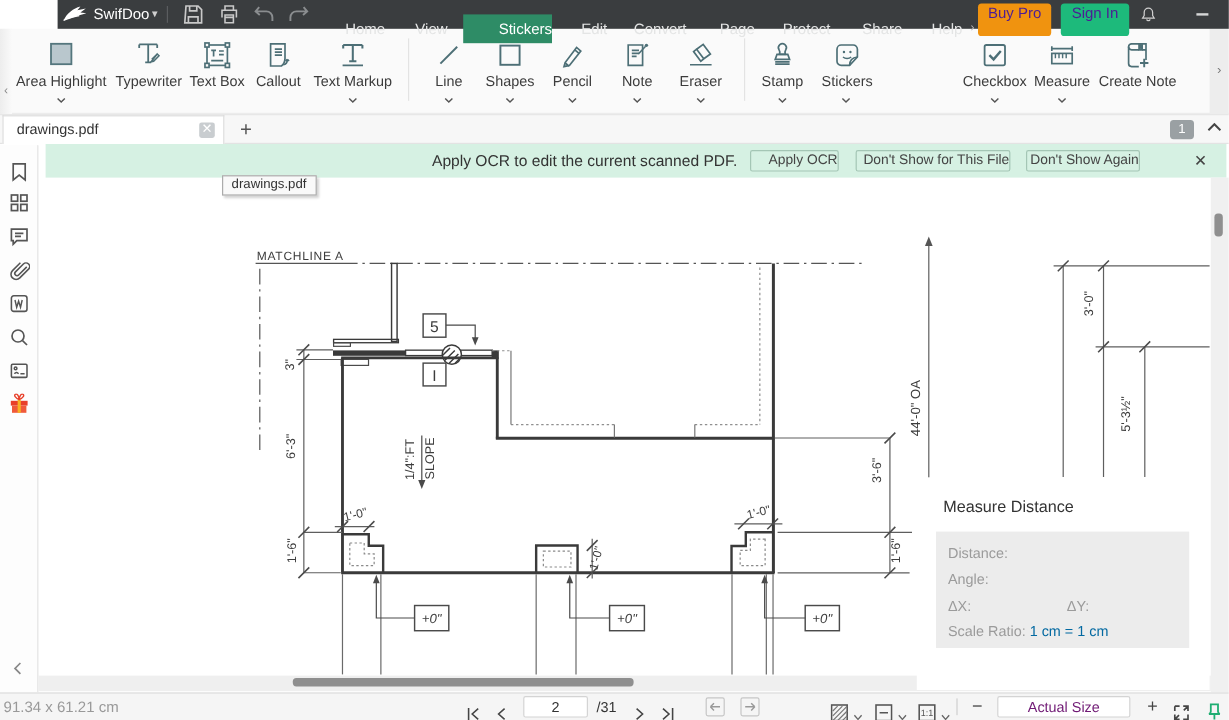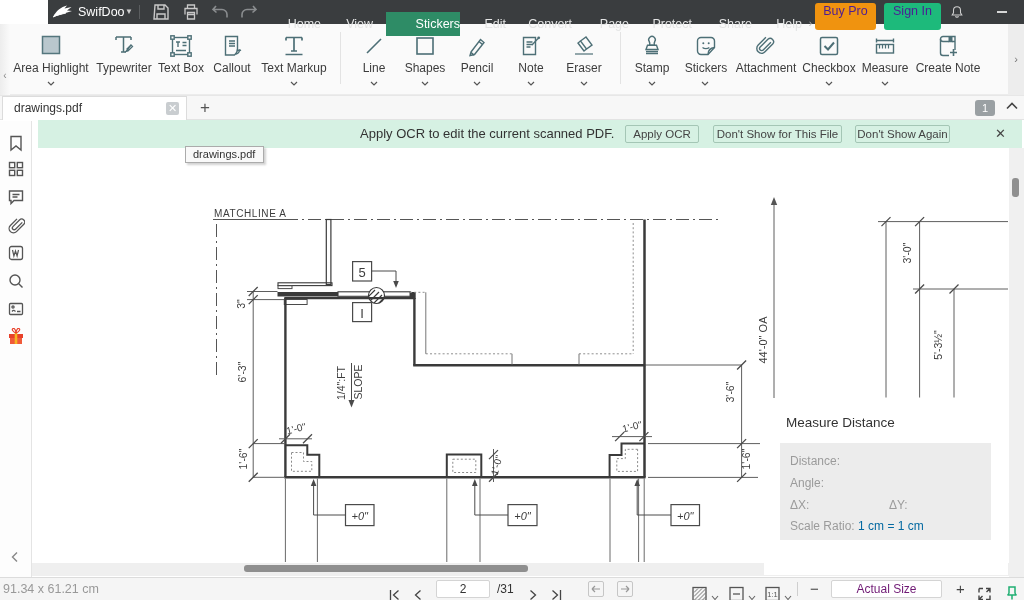--- a/index.html
+++ b/index.html
@@ -31,21 +31,21 @@
 #tabbar { position:absolute; left:0; top:95px; width:1024px; height:25px; background:#f7f7f7; border-top:1px solid #e7e7e7; border-bottom:1px solid #e3e3e3; z-index:25; }
 #tab1 { position:absolute; left:2px; top:0; width:185px; height:24px; background:#fff; border:1px solid #dcdcdc; border-bottom:none; font-size:12px; color:#333; line-height:23px; padding-left:11px; }
 #tabclose { position:absolute; right:7px; top:5px; width:13px; height:13px; background:#c9cdd0; color:#fff; border-radius:2px; font-size:11px; line-height:13px; text-align:center; }
 #tabplus { position:absolute; left:200px; top:2px; font-size:17px; color:#555; }
 #badge1 { position:absolute; left:975px; top:4px; width:20px; height:16px; background:#9aa0a3; border-radius:3px; color:#fff; font-size:11px; text-align:center; line-height:16px; }
 #collapse { position:absolute; left:1006px; top:6px; color:#444; font-size:10px; }
 #sidebar { position:absolute; left:0; top:121px; width:32px; height:456px; background:#fdfdfd; border-right:1px solid #e4e4e4; z-index:20; }
 .sic { position:absolute; left:7px; width:18px; height:18px; }
 #notif { position:absolute; left:38px; top:120px; width:984px; height:28px; background:#d6f1e3; z-index:18; font-size:13px; color:#333; }
 #notiftext { position:absolute; left:322px; top:6px; }
-.nbtn { position:absolute; top:5px; height:18px; border:1px solid #a4c6b5; border-radius:2px; font-size:11.5px; color:#444; text-align:center; line-height:16px; white-space:nowrap; }
+.nbtn { position:absolute; top:5px; height:18px; border:1px solid #a4c6b5; border-radius:2px; font-size:11.5px; color:#444; text-align:right; line-height:16px; white-space:nowrap; }
 #nclose { position:absolute; left:957px; top:6px; font-size:13px; color:#444; }
 #tooltip { position:absolute; left:185px; top:146px; width:79px; height:17px; background:#f9f9f9; border:1px solid #ababab; box-shadow:2px 2px 2px rgba(0,0,0,.18); font-size:11px; color:#333; line-height:15px; padding-left:7px; z-index:19; }
 
 #mpanel { position:absolute; left:764px; top:398px; width:244px; height:177px; background:#fff; z-index:15; }
 #mptitle { position:absolute; left:22px; top:17px; font-size:13.5px; color:#333; }
 #mpbox { position:absolute; left:16px; top:45px; width:211px; height:97px; background:#ececec; font-size:12px; color:#9b9b9b; }
 .mprow { position:absolute; left:10px; }
 #mpscale b { color:#0369a1; font-weight:normal; }
 
 #vsb { position:absolute; left:1009px; top:148px; width:15px; height:429px; background:#f0f0f0; z-index:22; }
@@ -347,26 +347,20 @@
     <div class="rtool" style="left:670px;width:72px">
       <svg class="ric" width="26" height="26" viewBox="0 0 26 26" fill="none" stroke="#4d6f76" stroke-width="1.4">
           <path d="M4.5 8 a3.5 3.5 0 0 1 3.5 -3.5 h10 a3.5 3.5 0 0 1 3.5 3.5 v6.5 l-6.5 7 h-7 a3.5 3.5 0 0 1 -3.5 -3.5 z"></path>
           <path d="M15 21.5 c0-4 2-6.5 6.5-7"></path>
           <circle cx="10.3" cy="10.3" r="1" fill="#4d6f76" stroke="none"></circle>
           <circle cx="15.7" cy="10.3" r="1" fill="#4d6f76" stroke="none"></circle>
           <path d="M9.5 14.5 c1.8 1.6 5 1.6 6.8 0" stroke-width="1.2"></path>
         </svg>
       <span class="rlb">Stickers</span>
     </div>
-    <div class="rtool" style="left:720px;width:92px">
-      <svg class="ric" width="26" height="26" viewBox="0 0 26 26" fill="none" stroke="#4d6f76" stroke-width="1.4">
-          <path d="M17.9 9.3 L10.2 17 a2.1 2.1 0 0 1 -3 -3 L14.9 6.3 a3.4 3.4 0 0 1 4.8 4.8 L12 18.8 a4.8 4.8 0 0 1 -6.8 -6.8 L12.9 4.3"></path>
-        </svg>
-      <span class="rlb">Attachment</span>
-    </div>
     <div class="rtool" style="left:784px;width:90px">
       <svg class="ric" width="26" height="26" viewBox="0 0 26 26" fill="none" stroke="#4d6f76">
           <rect x="4.5" y="4.5" width="17" height="17" rx="1.5" stroke-width="1.5"></rect>
           <path d="M8.5 13 l3.5 3.5 6 -7" stroke-width="2"></path>
         </svg>
       <span class="rlb">Checkbox</span>
     </div>
     <div class="rtool" style="left:843px;width:84px">
       <svg class="ric" width="26" height="26" viewBox="0 0 26 26" fill="none" stroke="#4d6f76" stroke-width="1.4">
           <path d="M4.5 7.5 h17 M4.5 5.5 v4 M21.5 5.5 v4"></path>

